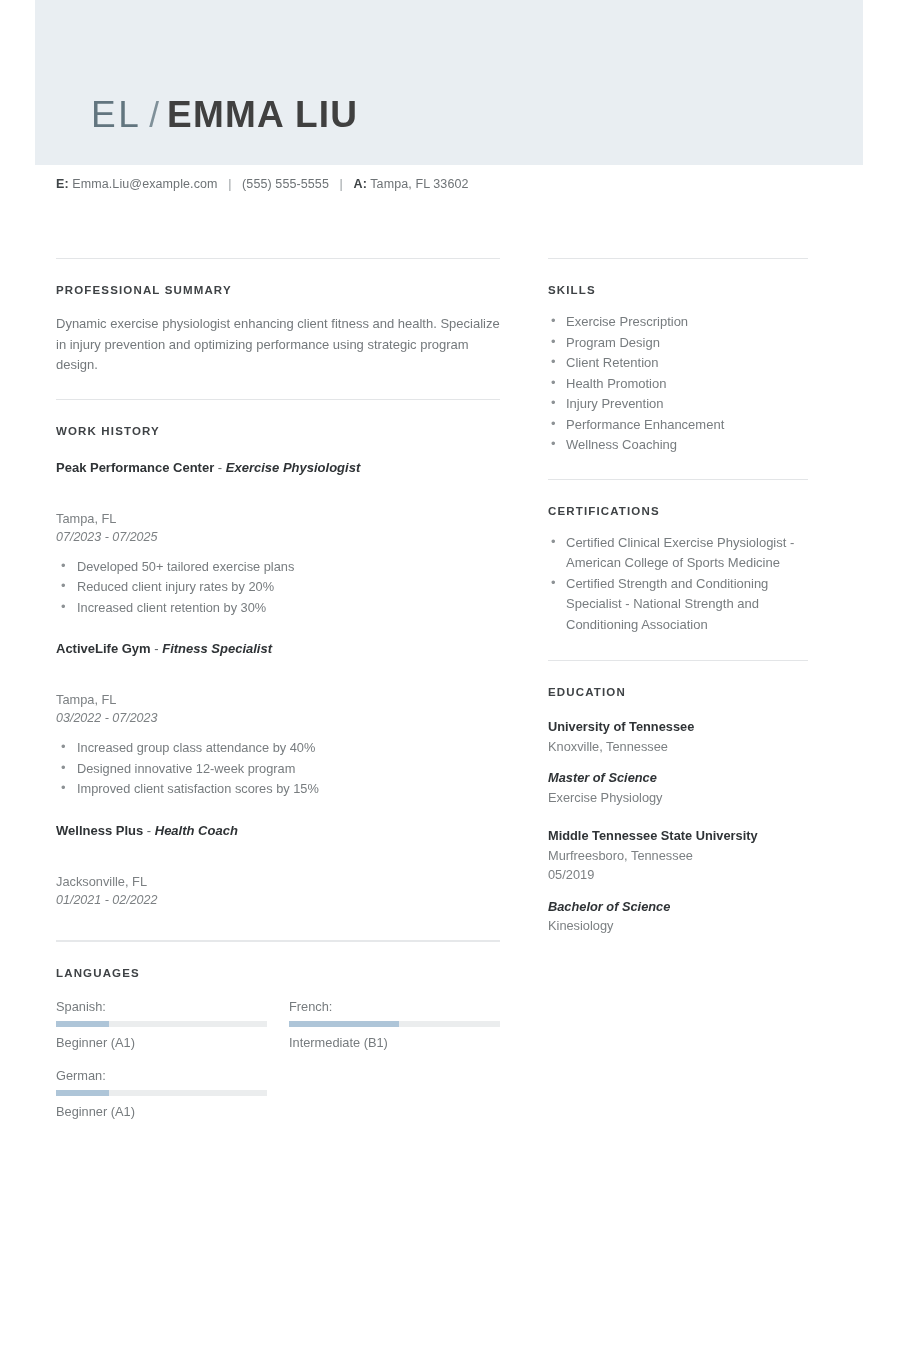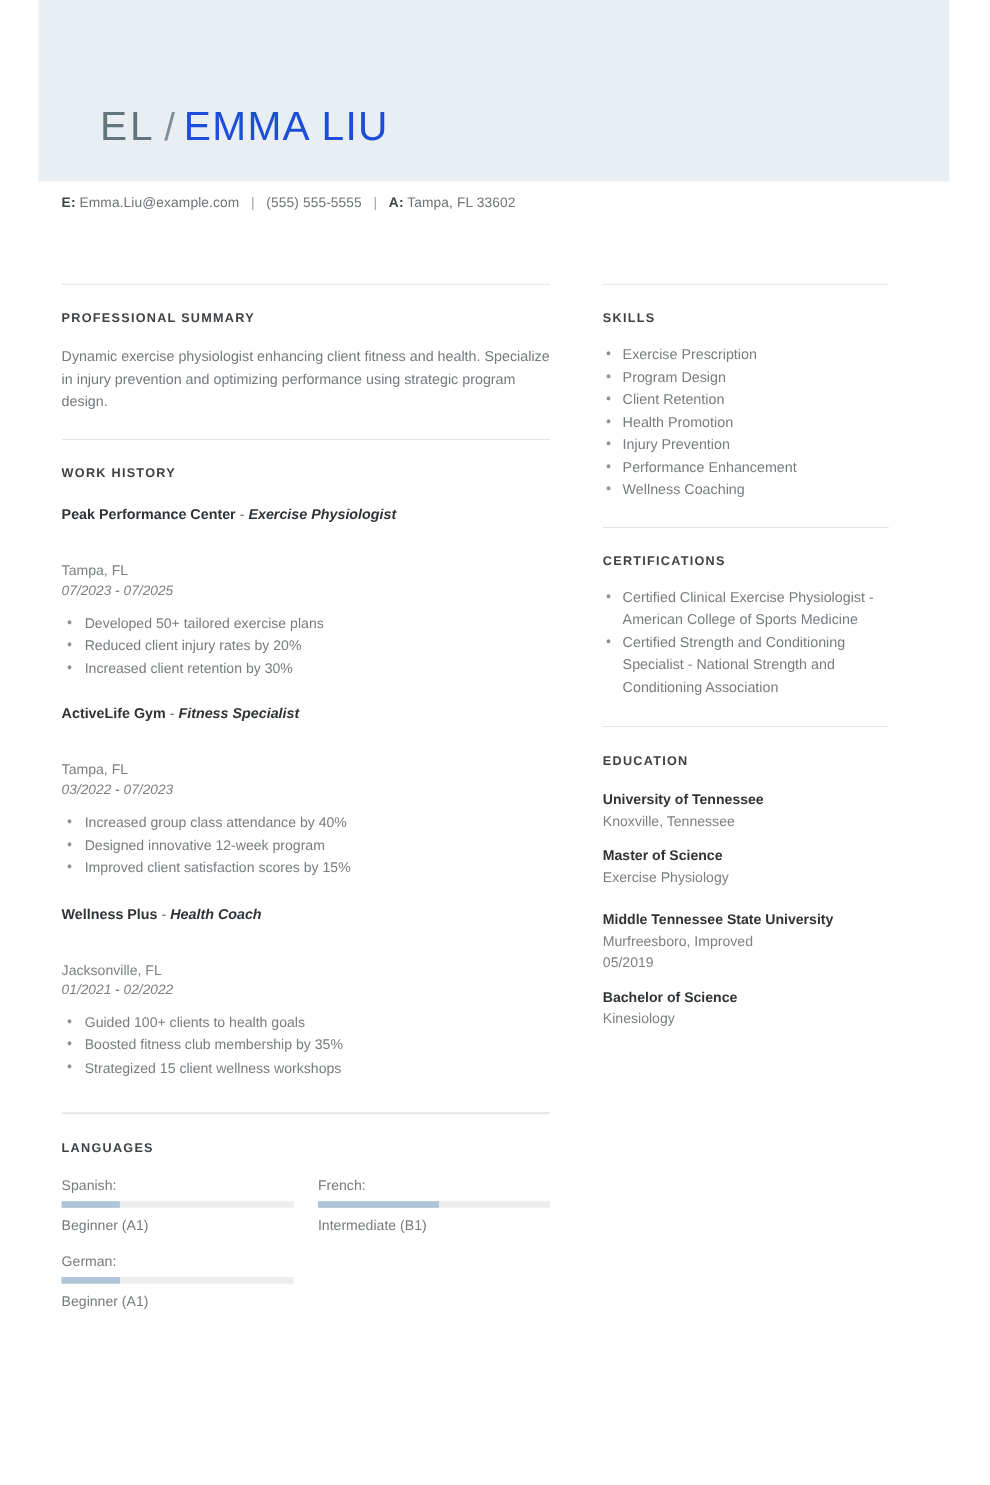--- a/index.html
+++ b/index.html
@@ -48,23 +48,23 @@
     color: #62757f;
   }
   .slash {
     font-size: 35px;
     font-weight: 300;
     color: #7f9099;
     padding: 0 8px;
   }
   .fullname {
     font-size: 37px;
-    font-weight: 400;
+    font-weight: 700;
     letter-spacing: 1.2px;
-    color: #1d4ed8;
+    color: #404040;
   }
 
   
   .contact {
     position: absolute;
     left: 56px;
     top: 177px;
     font-size: 12.5px;
     color: #6e7376;
     white-space: nowrap;
@@ -220,20 +220,21 @@
     line-height: 19.5px;
   }
   .edu-loc, .edu-date {
     font-size: 12.8px;
     color: #7c8083;
     line-height: 19.5px;
   }
   .edu-degree {
     font-size: 12.8px;
     font-weight: 700;
+    font-style: italic;
     color: #2f3336;
     line-height: 19.5px;
     margin-top: 12px;
   }
   .edu-field {
     font-size: 12.8px;
     color: #7c8083;
     line-height: 19.5px;
   }
   .spacer-10 { height: 10px; }
@@ -293,25 +294,20 @@
         <li>Improved client satisfaction scores by 15%</li>
       </ul>
     </div>
 
     <div class="job">
       <div class="job-title-line">
         <span class="job-company">Wellness Plus</span><span class="job-dash"> - </span><span class="job-role">Health Coach</span>
       </div>
       <div class="job-loc">Jacksonville, FL</div>
       <div class="job-dates">01/2021 - 02/2022</div>
-      <ul class="bullets">
-        <li>Guided 100+ clients to health goals</li>
-        <li>Boosted fitness club membership by 35%</li>
-        <li>Strategized 15 client wellness workshops</li>
-      </ul>
     </div>
 
     <div class="spacer-10"></div>
     <div class="spacer-10"></div>
     <div class="spacer-10"></div>
     <div class="rule thick"></div>
     <div class="sec-title">LANGUAGES</div>
 
     <div class="lang-grid">
       <div class="lang-item">
@@ -369,21 +365,21 @@
 
     <div class="edu-block">
       <div class="edu-school">University of Tennessee</div>
       <div class="edu-loc">Knoxville, Tennessee</div>
       <div class="edu-degree">Master of Science</div>
       <div class="edu-field">Exercise Physiology</div>
     </div>
 
     <div class="edu-block">
       <div class="edu-school">Middle Tennessee State University</div>
-      <div class="edu-loc">Murfreesboro, Improved</div>
+      <div class="edu-loc">Murfreesboro, Tennessee</div>
       <div class="edu-date">05/2019</div>
       <div class="edu-degree">Bachelor of Science</div>
       <div class="edu-field">Kinesiology</div>
     </div>
 
   </div>
 
 </div>
 
 </body></html>

